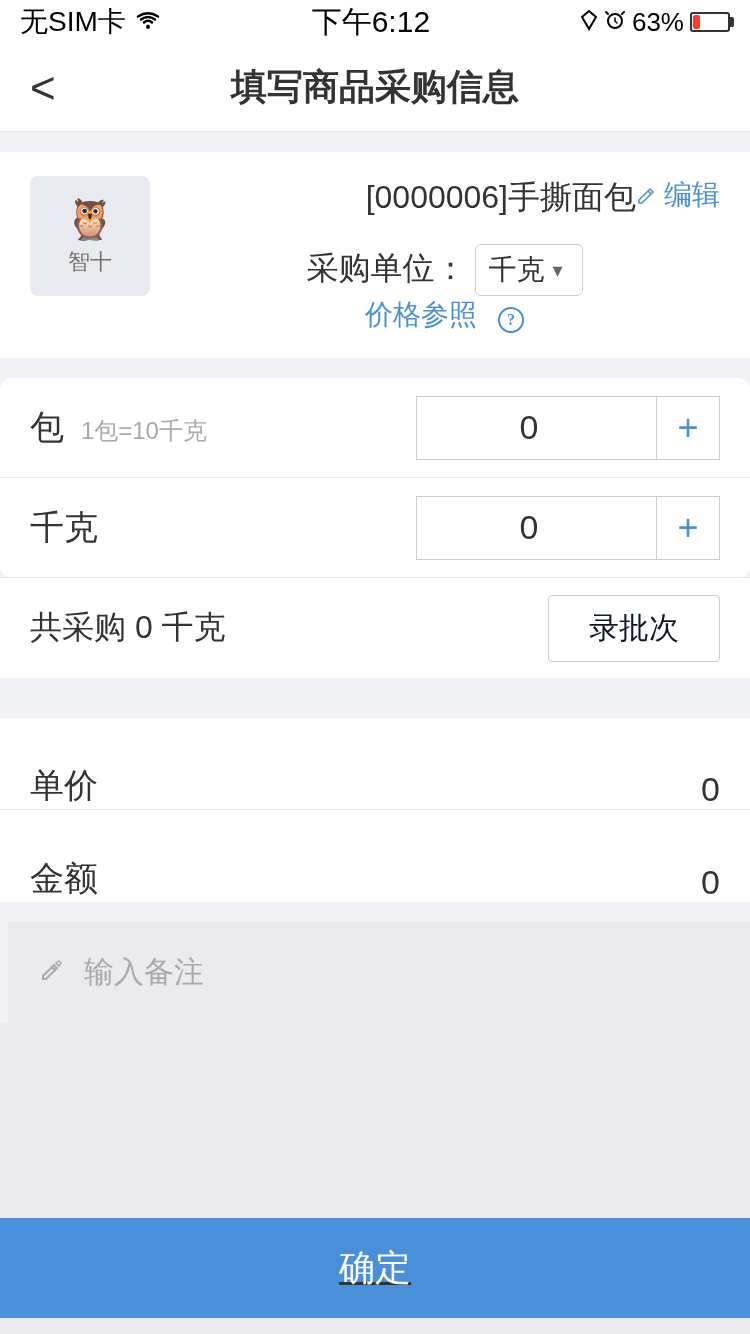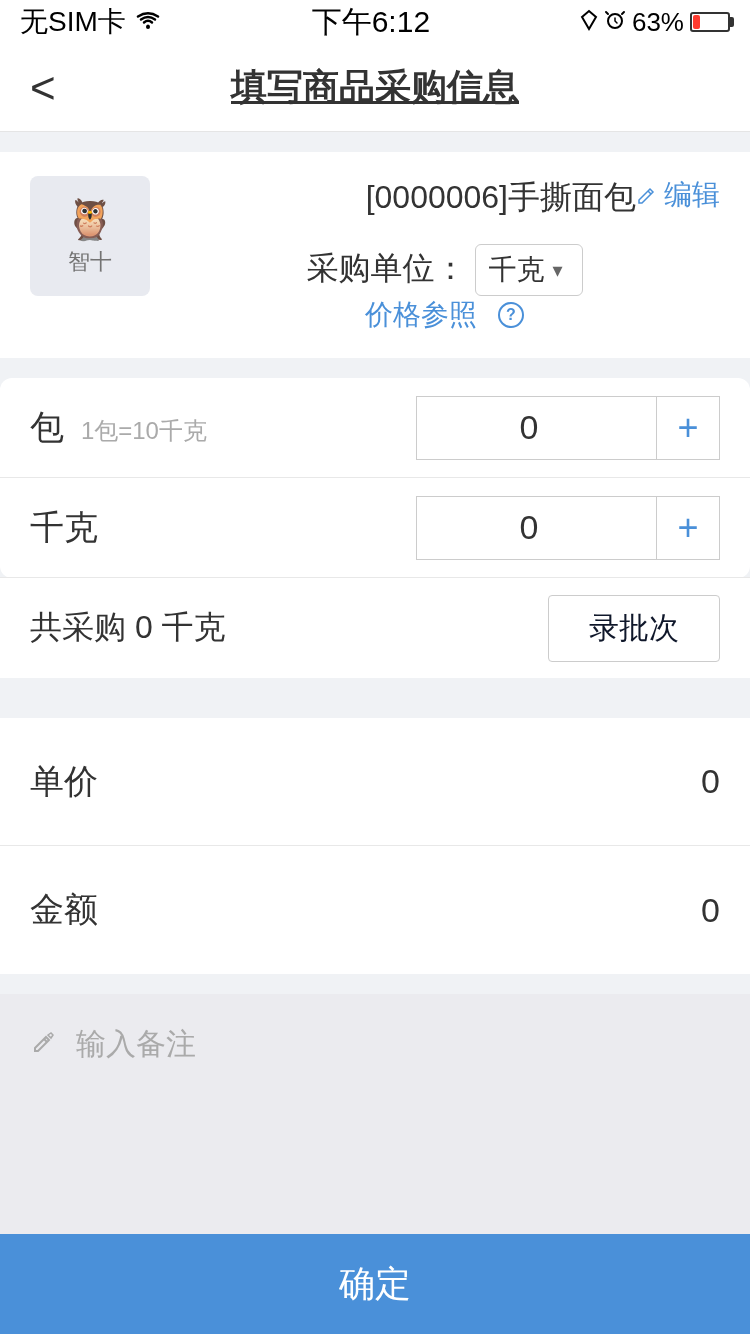--- a/index.html
+++ b/index.html
@@ -70,21 +70,20 @@
       position: absolute;
       left: 30px;
       font-size: 44px;
       color: #333;
       cursor: pointer;
     }
     .nav-title {
       font-size: 36px;
       font-weight: 600;
       color: #333;
-      text-decoration: underline;
     }
 
     
     .product-card {
       background: #fff;
       margin-top: 20px;
       padding: 24px 30px;
       display: flex;
       align-items: flex-start;
       gap: 20px;
@@ -150,23 +149,24 @@
       gap: 8px;
     }
     .unit-select-arrow {
       font-size: 20px;
       color: #666;
     }
     .price-ref {
       color: #4a90d9;
       font-size: 28px;
       display: flex;
-      align-items: center;
+      align-items: flex-end;
       gap: 20px;
       cursor: pointer;
+      font-family: Liberation Serif, serif;
     }
 
     
     .section-divider {
       height: 20px;
       background: #f0f2f5;
     }
 
     
     .input-section {
@@ -244,24 +244,24 @@
       cursor: pointer;
     }
 
     
     .price-section {
       background: #fff;
       margin-top: 20px;
     }
     .price-row {
       display: flex;
-      align-items: center;
+      align-items: flex-end;
       justify-content: space-between;
       padding: 0 30px;
-      height: 128px;
+      height: 92px;
       border-bottom: 1px solid #e8e8e8;
     }
     .price-row:last-child {
       border-bottom: none;
     }
     .price-row-label {
       font-size: 34px;
       color: #333;
     }
     .price-row-value {
@@ -271,48 +271,50 @@
 
     
     .note-section {
       background: #ebebef;
       margin-top: 20px;
       padding: 30px;
       display: flex;
       align-items: center;
       gap: 16px;
       min-height: 80px;
+      margin-left: 8px;
     }
     .note-icon {
       font-size: 30px;
       color: #aaa;
     }
     .note-placeholder {
       font-size: 30px;
       color: #aaa;
     }
 
     
     .bottom-spacer {
       flex: 1;
       background: #ebebef;
       min-height: 340px;
     }
 
     
     .confirm-bar {
       position: fixed;
-      bottom: 0;
+      bottom: 16px;
       width: 750px;
       height: 100px;
       background: #4a90d9;
       display: flex;
       align-items: center;
       justify-content: center;
       cursor: pointer;
+      text-decoration: underline;
     }
     .confirm-text {
       font-size: 36px;
       color: #fff;
       font-weight: 500;
     }
   </style>
 </head>
 <body>
 

